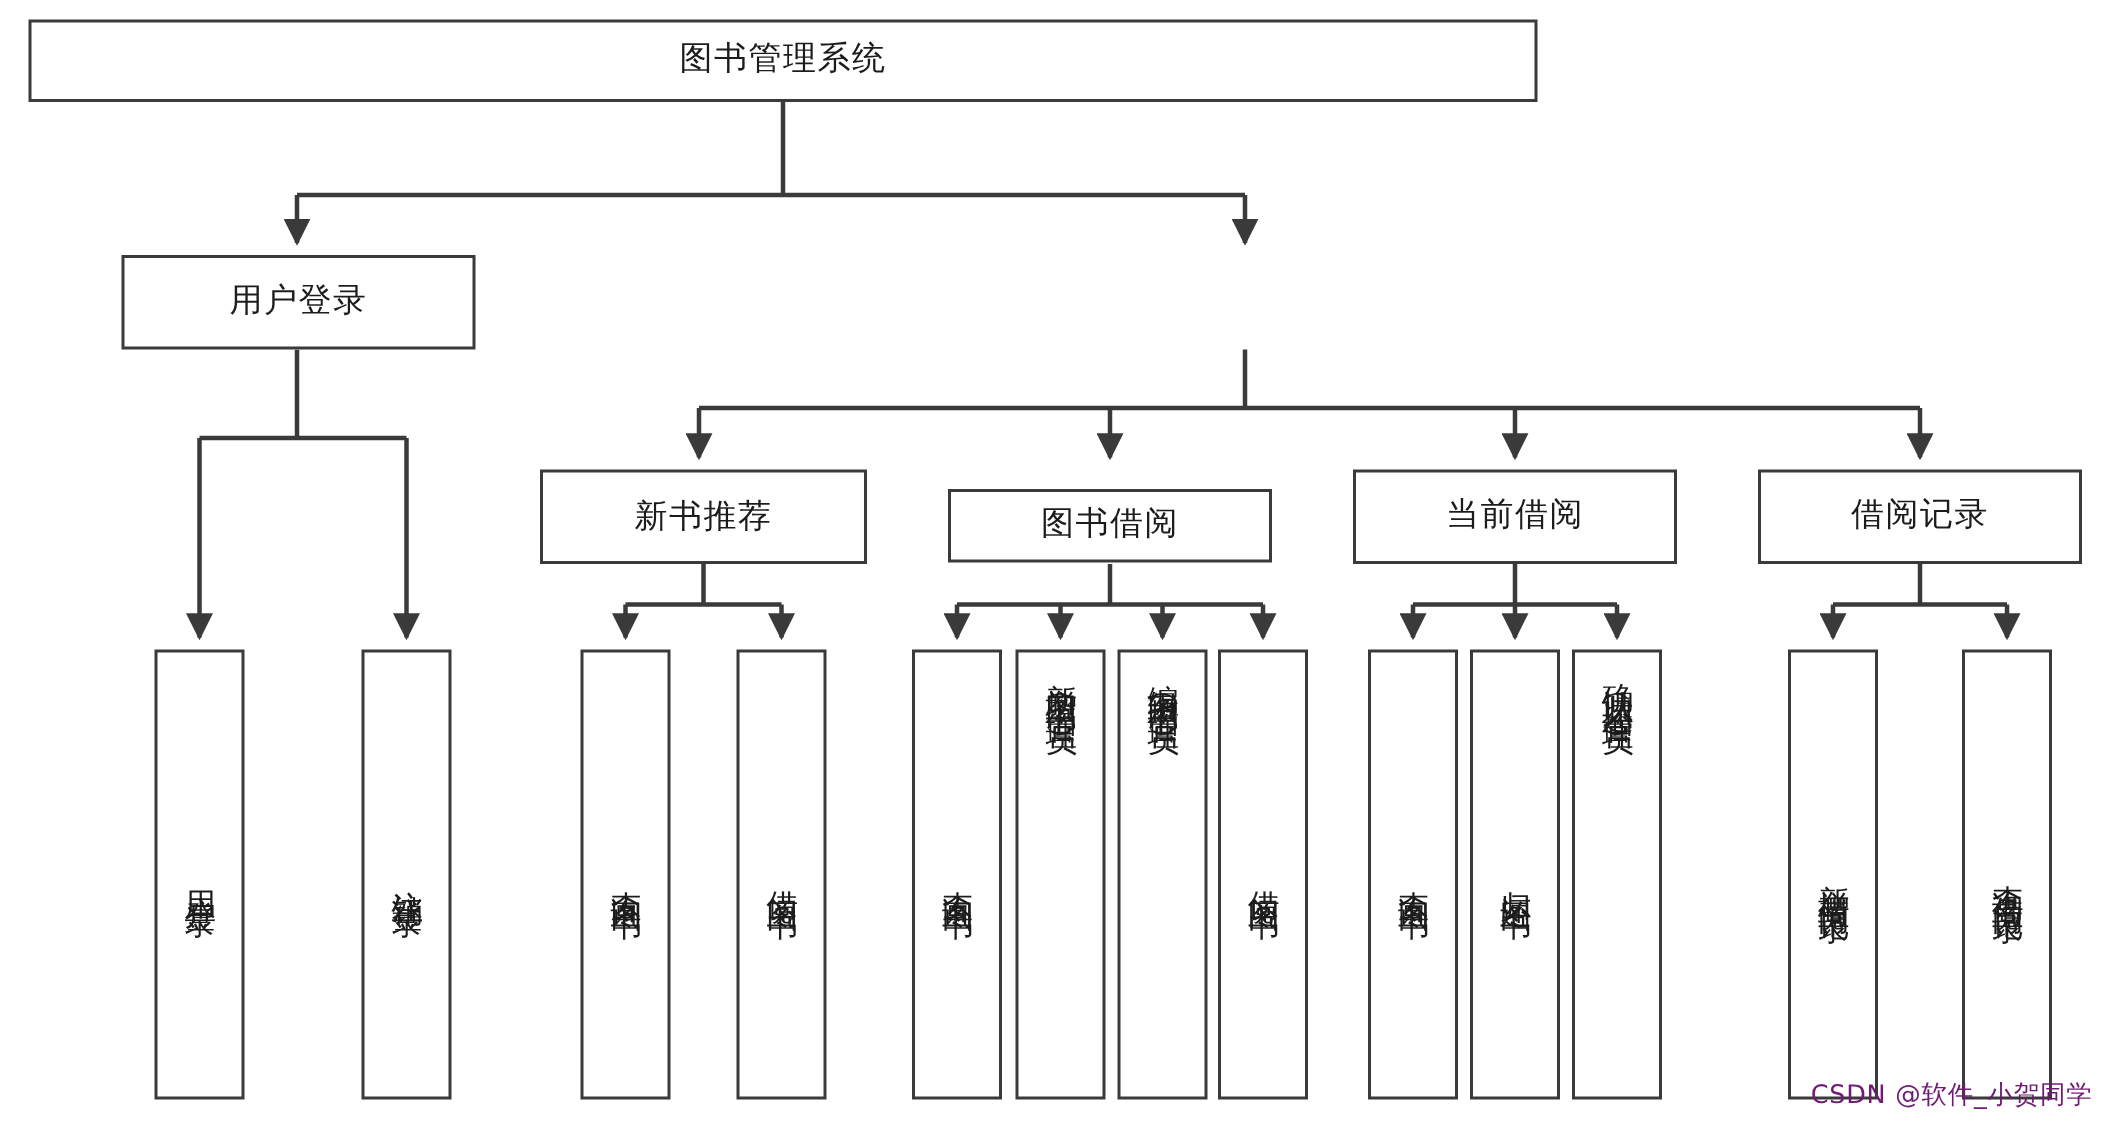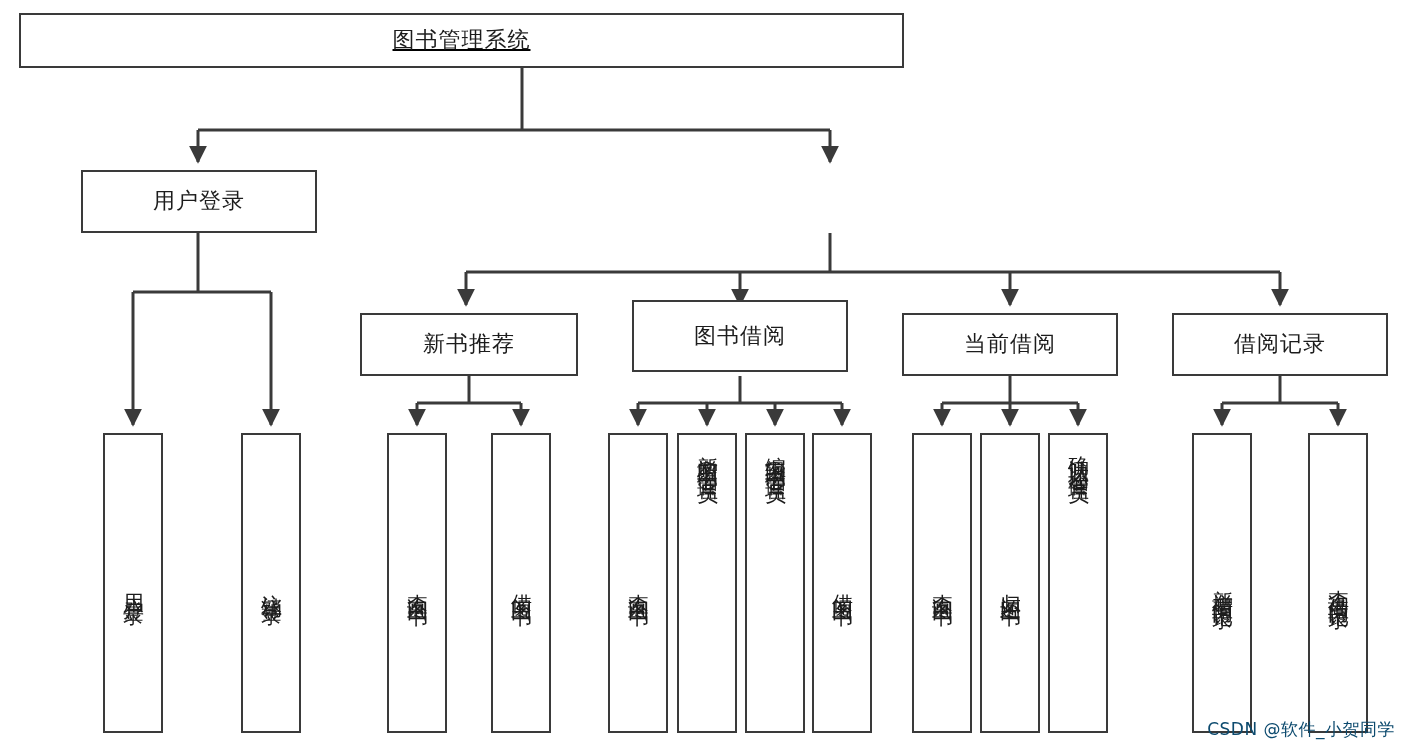--- a/index.html
+++ b/index.html
@@ -58,21 +58,21 @@
     letter-spacing: 4px;
     line-height: 1;
     white-space: nowrap;
     max-height: 100%;
   }
   .watermark {
     position: absolute;
     right: 10px;
     bottom: 6px;
     font-size: 17px;
-    color: #0c4a6e;
+    color: #701a75;
     letter-spacing: 0.5px;
     white-space: nowrap;
     pointer-events: none;
   }
 </style>
 </head>
 <body>
 
 <div id="diagram-root">
 
@@ -119,32 +119,32 @@
       <path d="M 1010 403 L 1010 425" marker-end="url(#arrow)"></path>
       <path d="M 1078 403 L 1078 425" marker-end="url(#arrow)"></path>
 
       <path d="M 1280 376 L 1280 403"></path>
       <path d="M 1222 403 L 1338 403"></path>
       <path d="M 1222 403 L 1222 425" marker-end="url(#arrow)"></path>
       <path d="M 1338 403 L 1338 425" marker-end="url(#arrow)"></path>
     </g>
   </svg>
 
-  <div class="node-box" style="left:19px; top:13px; width:885px; height:55px;text-decoration:underline;">
+  <div class="node-box" style="left:19px; top:13px; width:1006px; height:55px;">
     <span class="node-label-h">图书管理系统</span>
   </div>
 
   <div class="node-box" style="left:81px; top:170px; width:236px; height:63px;">
     <span class="node-label-h">用户登录</span>
   </div>
 
   <div class="node-box" style="left:360px; top:313px; width:218px; height:63px;font-family:Liberation Serif, serif;">
     <span class="node-label-h">新书推荐</span>
   </div>
-  <div class="node-box" style="left:632px; top:300px; width:216px; height:72px;">
+  <div class="node-box" style="left:632px; top:326px; width:216px; height:49px;">
     <span class="node-label-h">图书借阅</span>
   </div>
   <div class="node-box" style="left:902px; top:313px; width:216px; height:63px;text-align:center;">
     <span class="node-label-h">当前借阅</span>
   </div>
   <div class="node-box" style="left:1172px; top:313px; width:216px; height:63px;align-items:center;">
     <span class="node-label-h">借阅记录</span>
   </div>
 
   <div class="leaf-box" style="left:103px; top:433px; width:60px; height:300px;">

